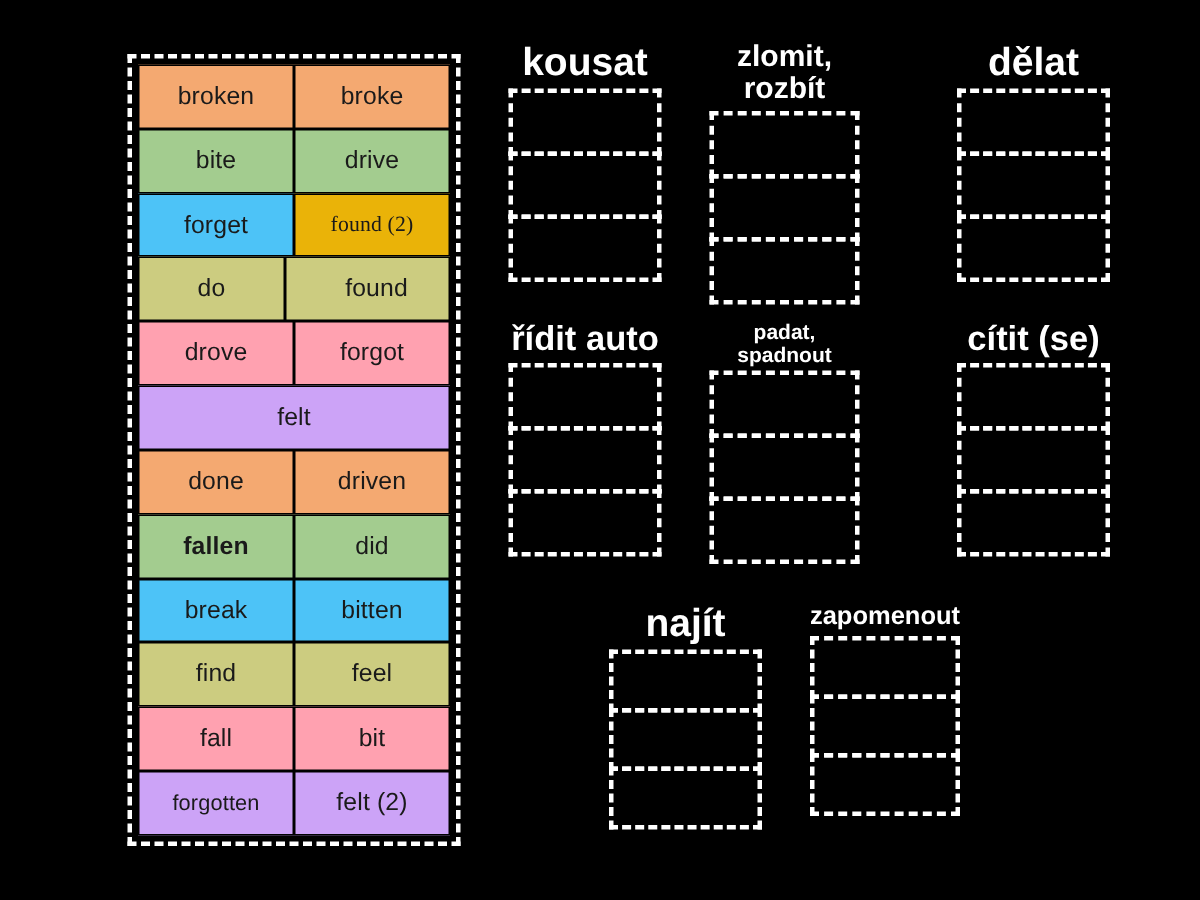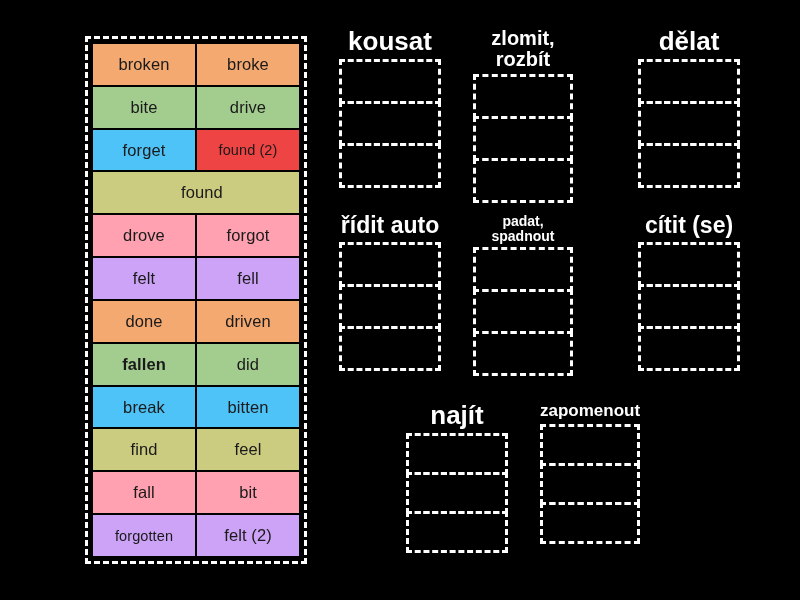--- a/index.html
+++ b/index.html
@@ -95,32 +95,32 @@
     <div class="tile-row">
       <div class="tile" style="background: rgb(244, 169, 113);">broken</div>
       <div class="tile" style="background: rgb(244, 169, 113);">broke</div>
     </div>
     <div class="tile-row">
       <div class="tile" style="background: rgb(163, 204, 143);">bite</div>
       <div class="tile" style="background: rgb(163, 204, 143);">drive</div>
     </div>
     <div class="tile-row">
       <div class="tile" style="background: rgb(77, 195, 247);">forget</div>
-      <div class="tile small" style="background: #ef4444;">found (2)</div>
-    </div>
-    <div class="tile-row">
+      <div class="tile small" style="background: #eab308; font-family: Liberation Serif, serif;">found (2)</div>
+    </div>
+    <div class="tile-row">
+      <div class="tile" style="background: rgb(204, 204, 128);">do</div>
       <div class="tile" style="background: rgb(204, 204, 128); padding-left: 12px;">found</div>
     </div>
     <div class="tile-row">
       <div class="tile" style="background: rgb(255, 161, 176);">drove</div>
       <div class="tile" style="background: rgb(255, 161, 176);">forgot</div>
     </div>
     <div class="tile-row">
       <div class="tile" style="background: rgb(204, 163, 247);">felt</div>
-      <div class="tile" style="background: rgb(204, 163, 247);">fell</div>
     </div>
     <div class="tile-row">
       <div class="tile" style="background: rgb(244, 169, 113);">done</div>
       <div class="tile" style="background: rgb(244, 169, 113);">driven</div>
     </div>
     <div class="tile-row">
       <div class="tile" style="background: rgb(163, 204, 143); font-weight: bold;">fallen</div>
       <div class="tile" style="background: rgb(163, 204, 143);">did</div>
     </div>
     <div class="tile-row">

